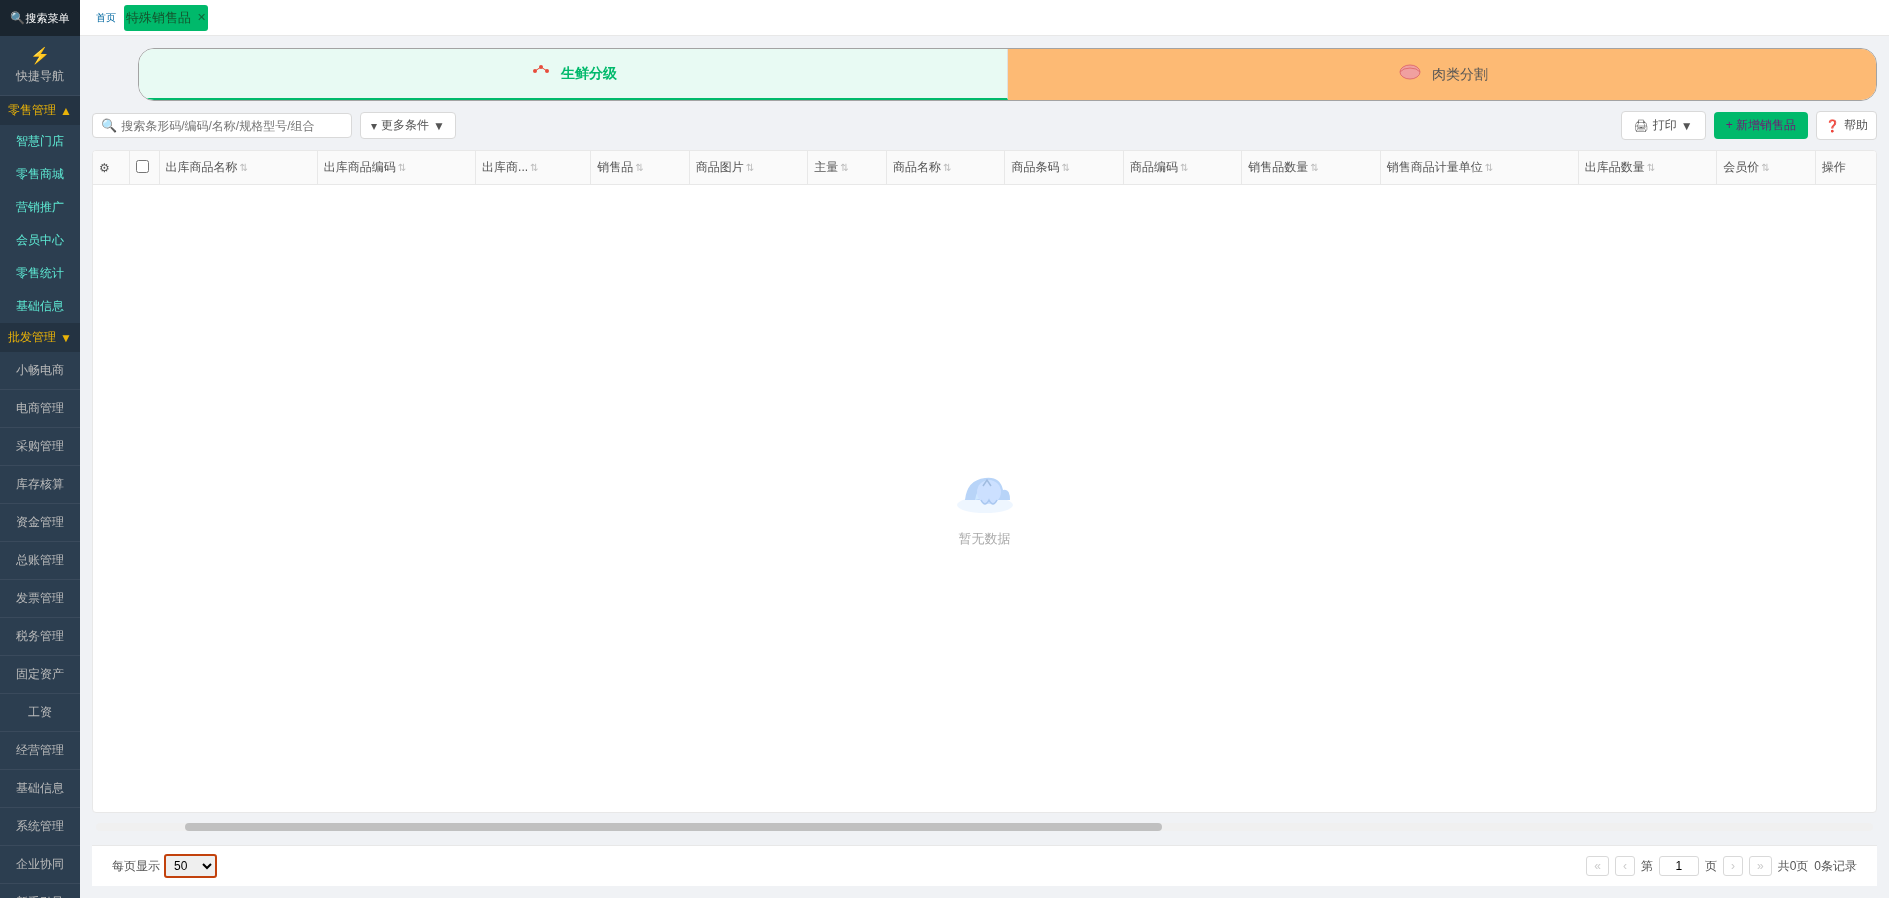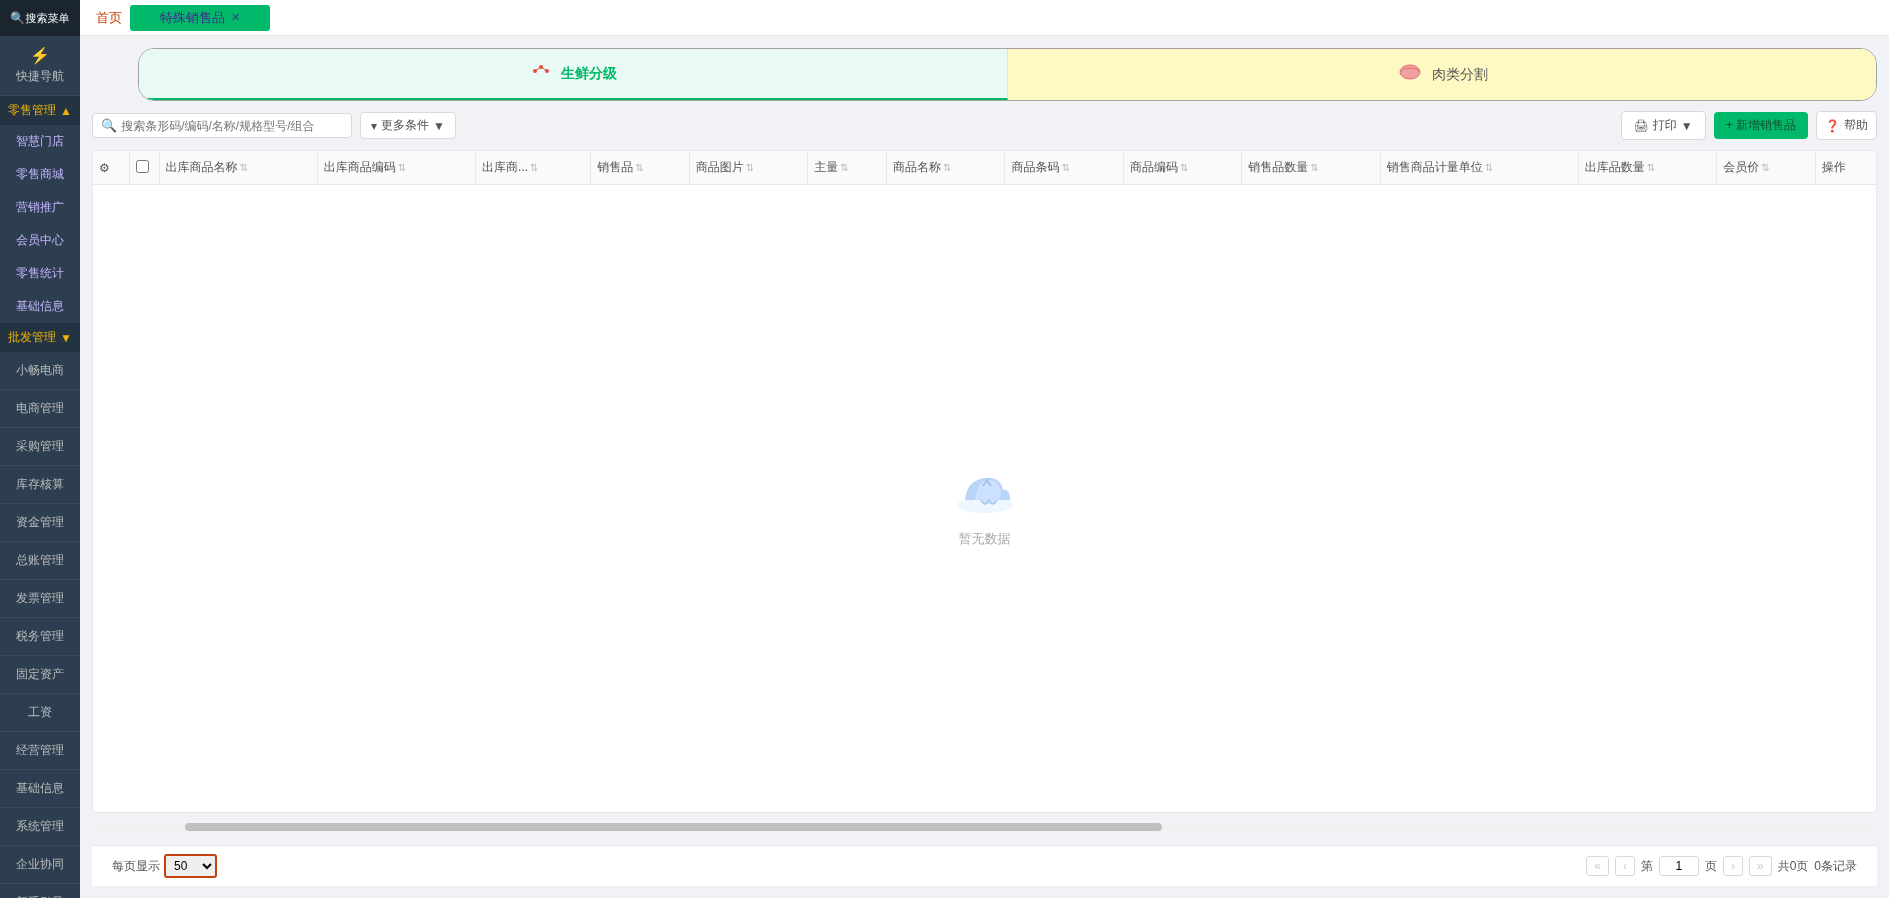--- a/index.html
+++ b/index.html
@@ -49,21 +49,21 @@
       display: flex;
       align-items: center;
       justify-content: center;
       gap: 4px;
       cursor: pointer;
     }
     .sidebar-sub {
       padding: 8px 4px;
       text-align: center;
       font-size: 12px;
-      color: #c4b5fd;
+      color: #5eead4;
       cursor: pointer;
     }
 
     
     .main {
       flex: 1;
       display: flex;
       flex-direction: column;
       overflow: hidden;
     }
@@ -73,29 +73,29 @@
       background: #fff;
       border-bottom: 1px solid #e8e8e8;
       padding: 0 16px;
       height: 36px;
       display: flex;
       align-items: center;
       gap: 8px;
       flex-shrink: 0;
     }
     .topbar-home {
-      font-size: 13px;
-      color: #c2410c;
+      font-size: 10px;
+      color: #0369a1;
       cursor: pointer;
       text-align: center;
     }
     .topbar-tab {
       background: #00b96b;
-      color: #4c1d95;
-      padding: 4px 30px;
+      color: #14532d;
+      padding: 4px 2px;
       border-radius: 3px;
       font-size: 13px;
       display: flex;
       align-items: center;
       gap: 6px;
       cursor: pointer;
     }
     .topbar-tab .close-x {
       font-size: 11px;
       opacity: 0.8;
@@ -124,21 +124,21 @@
     }
     .cat-tab {
       flex: 1;
       padding: 10px 8px;
       display: flex;
       align-items: center;
       justify-content: center;
       gap: 8px;
       cursor: pointer;
       border-right: 1px solid #e0e0e0;
-      background: #fef9c3;
+      background: #fdba74;
       font-size: 14px;
       color: #555;
     }
     .cat-tab:last-child { border-right: none; }
     .cat-tab.active {
       background: #e8faf3;
       border-bottom: 2px solid #00b96b;
       color: #00b96b;
       font-weight: bold;
     }
@@ -202,21 +202,21 @@
       cursor: pointer;
       font-size: 12px;
       color: #555;
     }
     .add-btn {
       display: flex;
       align-items: center;
       gap: 4px;
       padding: 5px 12px;
       background: #00b96b;
-      color: #14532d;
+      color: #701a75;
       border: none;
       border-radius: 4px;
       cursor: pointer;
       font-size: 12px;
     }
     .help-btn {
       display: flex;
       align-items: center;
       gap: 4px;
       padding: 5px 8px;

